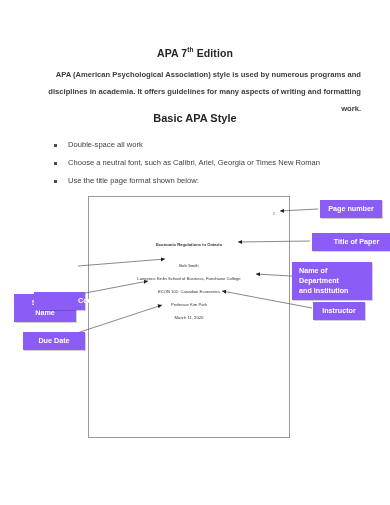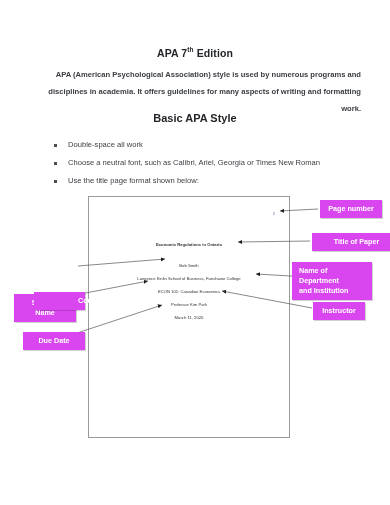--- a/index.html
+++ b/index.html
@@ -109,21 +109,21 @@
     font-size: 4.2px;
     color: #3b5a8f;
   }
   .mp-title {
     font-weight: bold;
   }
 
   
   .callout {
     position: absolute;
-    background: #d946ef;
+    background: #8b5cf6;
     color: #ffffff;
     font-weight: bold;
     font-size: 7.2px;
     line-height: 10px;
     padding: 4px 7px;
     box-sizing: border-box;
     text-align: left;
     box-shadow: 1px 1px 0 rgba(0,0,0,0.18);
   }
   .callout.center { text-align: center; }

